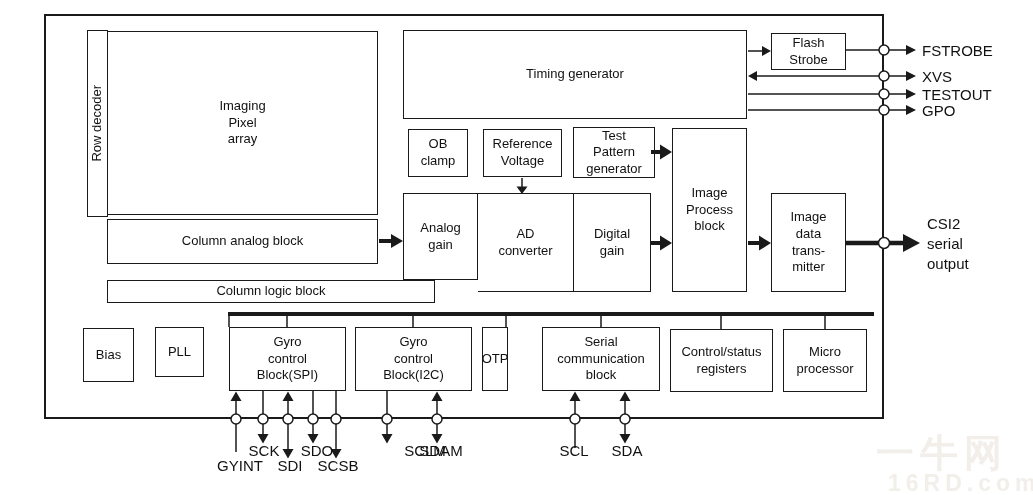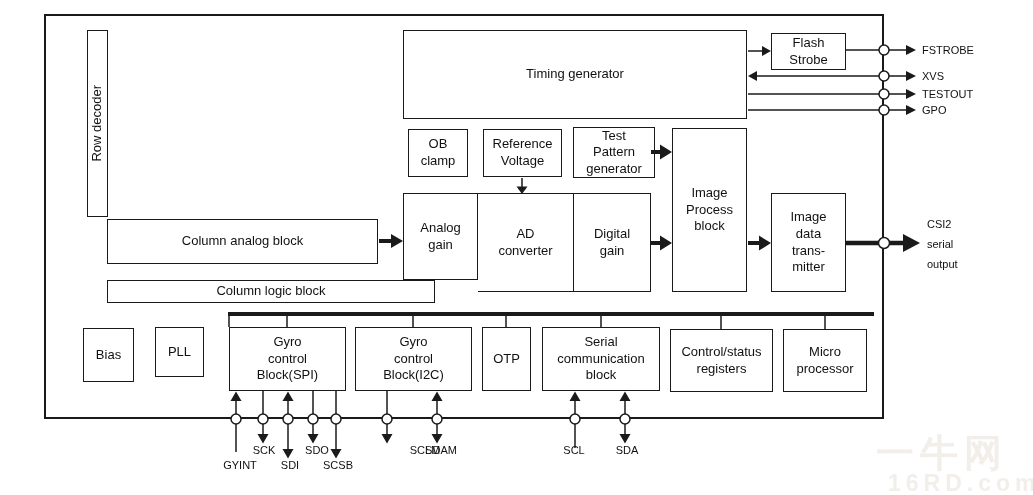--- a/index.html
+++ b/index.html
@@ -6,37 +6,40 @@
   #stage{position:relative;width:1033px;height:495px;background:#fff;overflow:hidden;
          font-family:"Liberation Sans",sans-serif;color:#111;}
   .box{position:absolute;border:1.5px solid #1a1a1a;background:#fff;box-sizing:border-box;
        display:flex;align-items:center;justify-content:center;text-align:center;
        white-space:pre-line;font-size:13px;line-height:1.28;z-index:2;}
   .outer{position:absolute;left:44px;top:14px;width:840px;height:405px;
          border:2px solid #1a1a1a;box-sizing:border-box;background:#fff;z-index:1;}
   .noleft{border-left:none;}
   .vtext span{transform:rotate(-90deg);white-space:nowrap;display:block;}
   svg.overlay{position:absolute;left:0;top:0;width:1033px;height:495px;z-index:3;pointer-events:none;}
-  .pinlabel{position:absolute;font-size:11px;line-height:15px;white-space:pre-line;z-index:4;}
+  .pinlabel{position:absolute;font-size:15px;line-height:15px;white-space:pre-line;z-index:4;}
   .ctr{transform:translateX(-50%);}
   .wm{position:absolute;z-index:0;color:#f2efeb;font-weight:bold;line-height:1;}
   .wm1{left:876px;top:434px;font-size:38px;letter-spacing:6px;}
   .wm2{left:888px;top:472px;font-size:23px;letter-spacing:5px;}
 </style>
 </head>
 <body>
 
 <div id="stage">
 
   <div class="wm wm1">一牛网</div>
   <div class="wm wm2">16RD.com</div>
 
   <div class="outer"></div>
 
   <div class="box vtext" style="left:87px;top:30px;width:21px;height:187px;"><span>Row decoder</span></div>
+  <div class="box" style="left:107px;top:31px;width:271px;height:184px;">Imaging
+Pixel
+array</div>
   <div class="box" style="left:107px;top:219px;width:271px;height:45px;">Column analog block</div>
   <div class="box" style="left:107px;top:280px;width:328px;height:23px;">Column logic block</div>
   <div class="box" style="left:403px;top:30px;width:344px;height:89px;">Timing generator</div>
   <div class="box" style="left:771px;top:33px;width:75px;height:37px;">Flash
 Strobe</div>
   <div class="box" style="left:408px;top:129px;width:60px;height:48px;">OB
 clamp</div>
   <div class="box" style="left:483px;top:129px;width:79px;height:48px;">Reference
 Voltage</div>
   <div class="box" style="left:573px;top:127px;width:82px;height:51px;">Test
@@ -56,21 +59,21 @@
 trans-
 mitter</div>
   <div class="box" style="left:83px;top:328px;width:51px;height:54px;">Bias</div>
   <div class="box" style="left:155px;top:327px;width:49px;height:50px;">PLL</div>
   <div class="box" style="left:229px;top:327px;width:117px;height:64px;">Gyro
 control
 Block(SPI)</div>
   <div class="box" style="left:355px;top:327px;width:117px;height:64px;">Gyro
 control
 Block(I2C)</div>
-  <div class="box" style="left:482px;top:327px;width:49px;height:64px;">OTP</div>
+  <div class="box" style="left:482px;top:327px;width:26px;height:64px;">OTP</div>
   <div class="box" style="left:542px;top:327px;width:118px;height:64px;">Serial
 communication
 block</div>
   <div class="box" style="left:670px;top:329px;width:103px;height:63px;">Control/status
 registers</div>
   <div class="box" style="left:783px;top:329px;width:84px;height:63px;">Micro
 processor</div>
 
   <svg class="overlay" viewBox="0 0 1033 495" xmlns="http://www.w3.org/2000/svg" stroke="#1a1a1a" fill="#1a1a1a">
 

